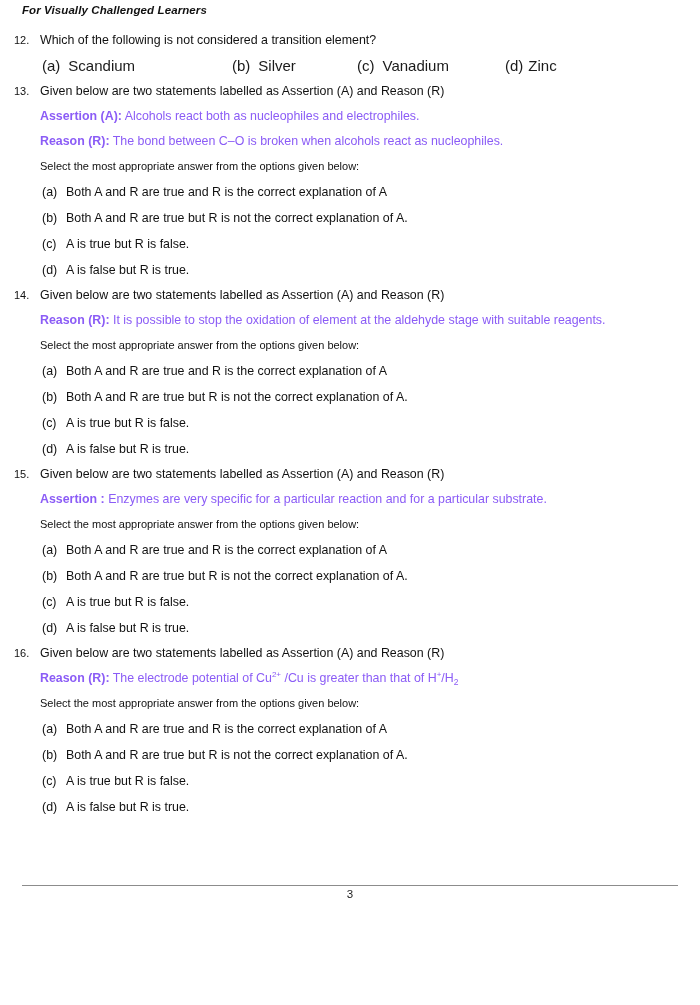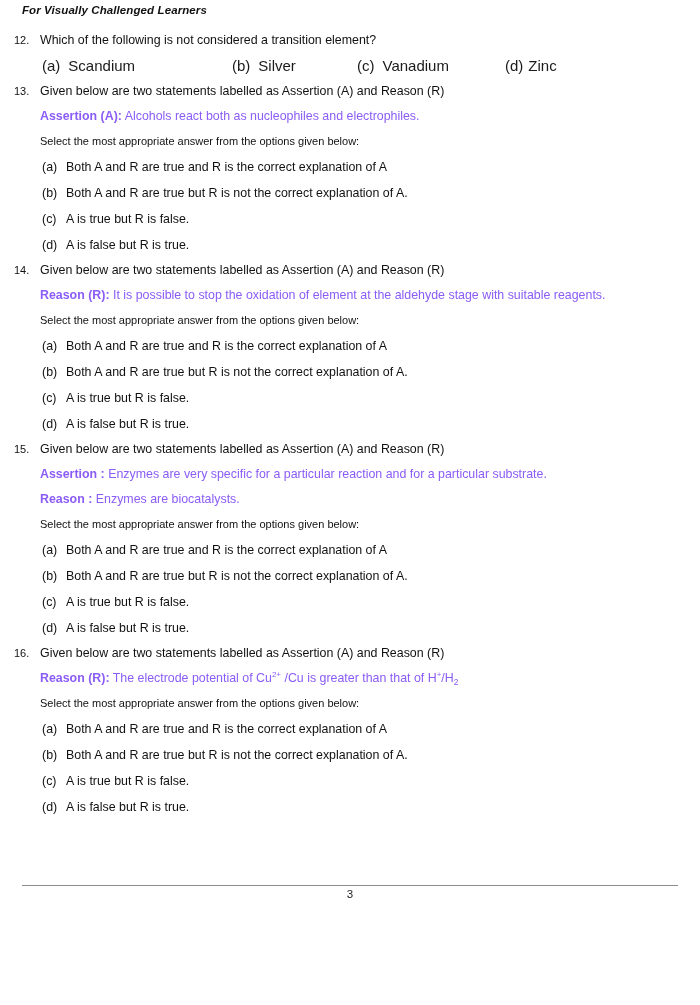--- a/index.html
+++ b/index.html
@@ -191,20 +191,24 @@
 
     <div class="q">
       <div class="q-head">
         <span class="q-num">13.</span>
         <span>Given below are two statements labelled as Assertion (A) and Reason  (R)</span>
       </div>
       <div class="stmt">
         <b>Assertion (A):</b>
         <span>Alcohols react both as nucleophiles and electrophiles.</span>
       </div>
+      <div class="stmt">
+        <b>Reason (R):</b>
+        <span>The bond between C–O is broken when alcohols react as nucleophiles.</span>
+      </div>
       <div class="select-line">Select the most appropriate answer from the options given below:</div>
       <div class="opts">
         <div class="opt">
           <span class="opt-lab">(a)</span>
           <span>Both A and R are true and R is the correct explanation of A</span>
         </div>
         <div class="opt">
           <span class="opt-lab">(b)</span>
           <span>Both A and R are true but R is not the correct explanation of A.</span>
         </div>
@@ -250,24 +254,20 @@
     </div>
 
     <div class="q">
       <div class="q-head">
         <span class="q-num">15.</span>
         <span>Given below are two statements labelled as Assertion (A) and Reason (R)</span>
       </div>
       <div class="stmt">
         <b>Assertion :</b>
         <span>Enzymes are very specific for a particular reaction and for a particular substrate.</span>
-      </div>
-      <div class="stmt">
-        <b>Reason :</b>
-        <span>Enzymes are biocatalysts.</span>
       </div>
       <div class="select-line">Select the most appropriate answer from the options given below:</div>
       <div class="opts">
         <div class="opt">
           <span class="opt-lab">(a)</span>
           <span>Both A and R are true and R is the correct explanation of A</span>
         </div>
         <div class="opt">
           <span class="opt-lab">(b)</span>
           <span>Both A and R are true but R is not the correct explanation of A.</span>

